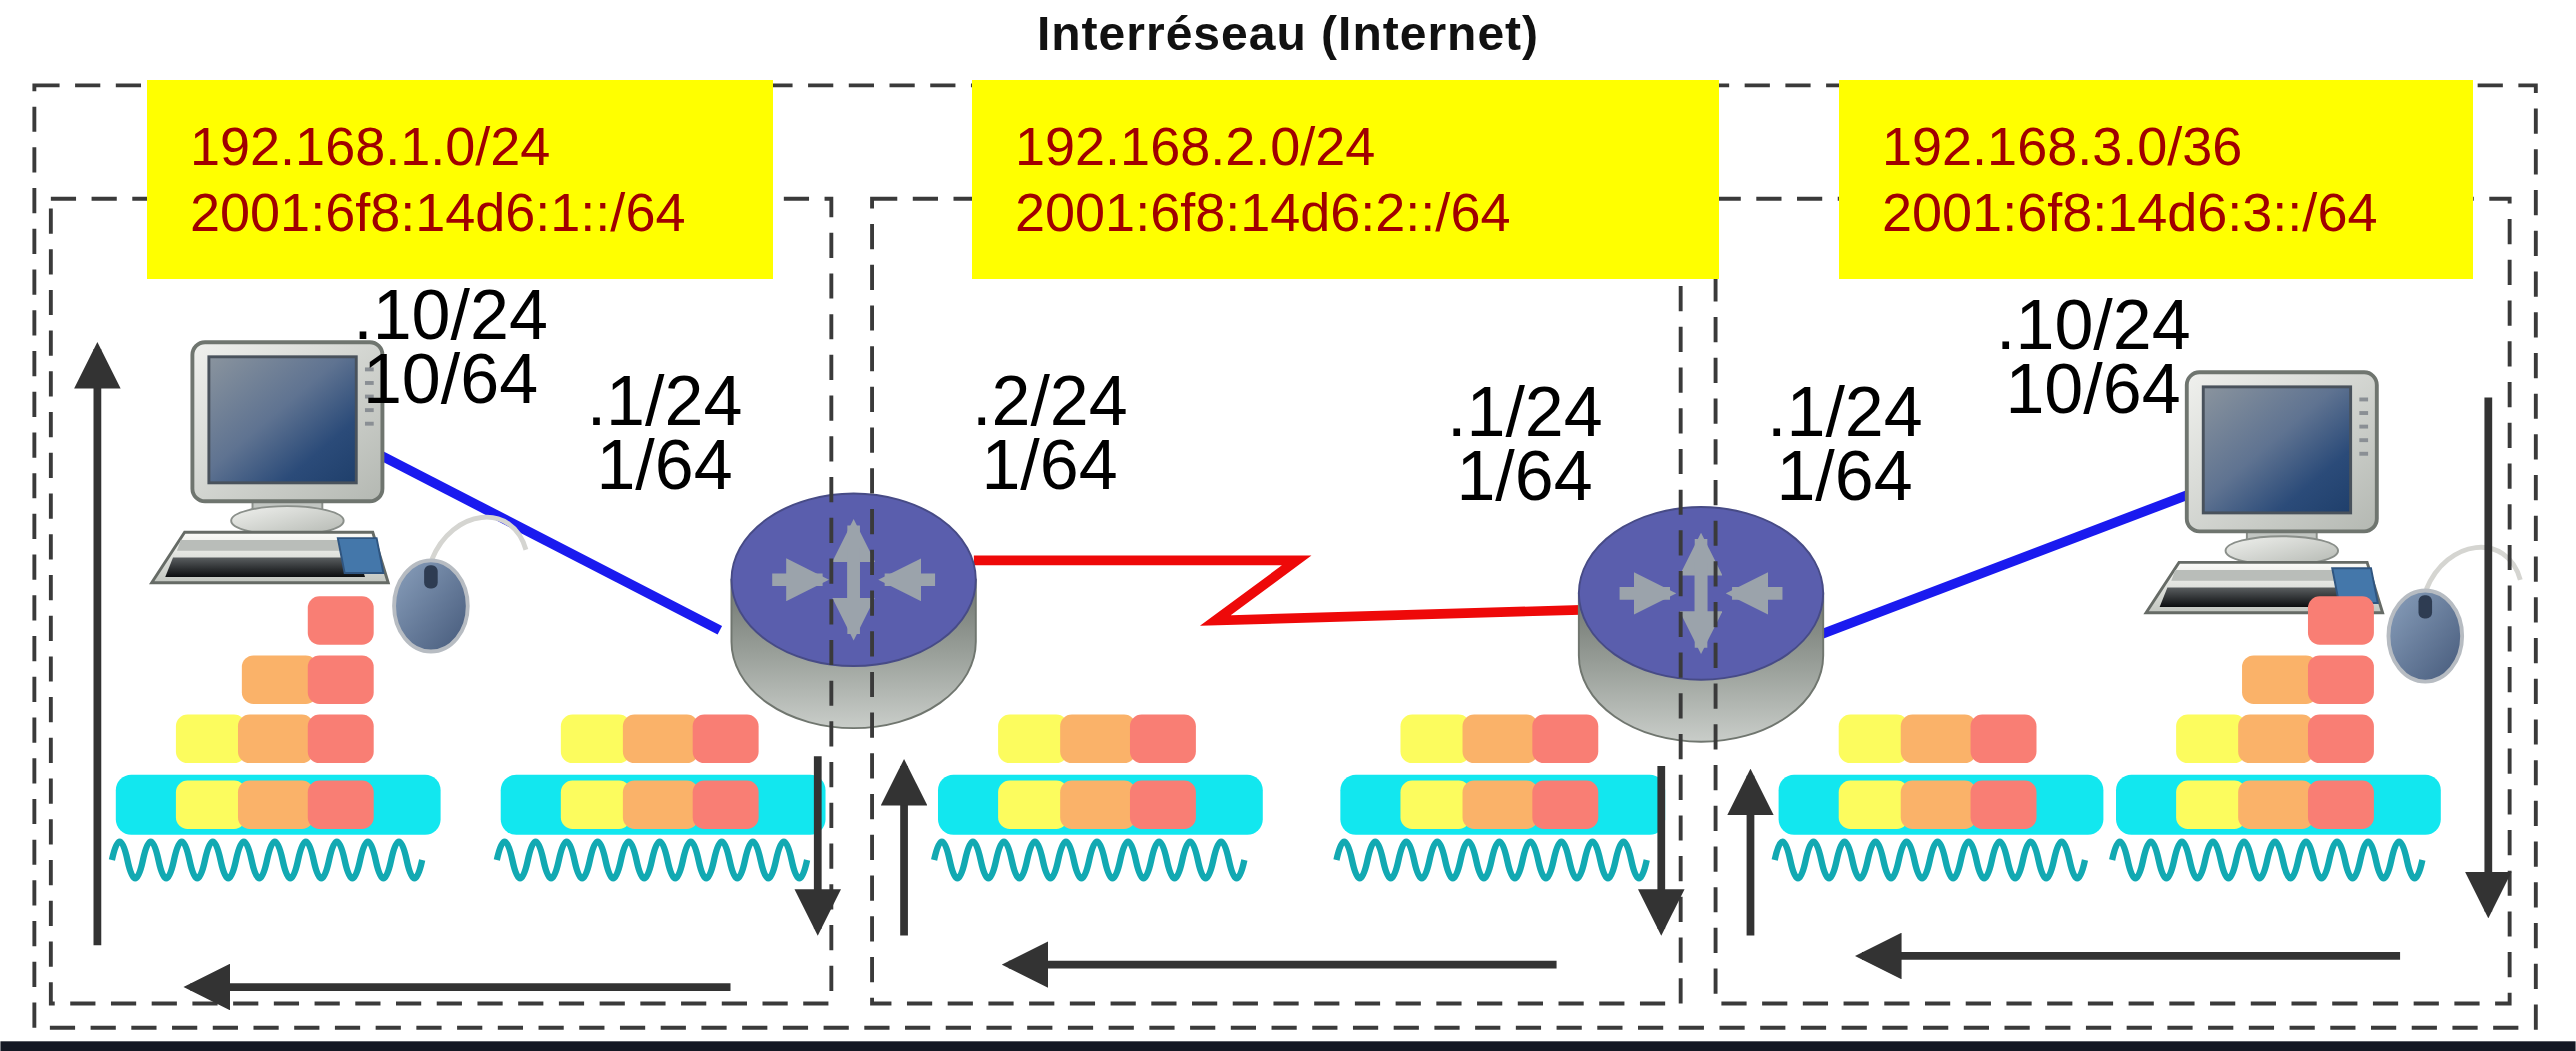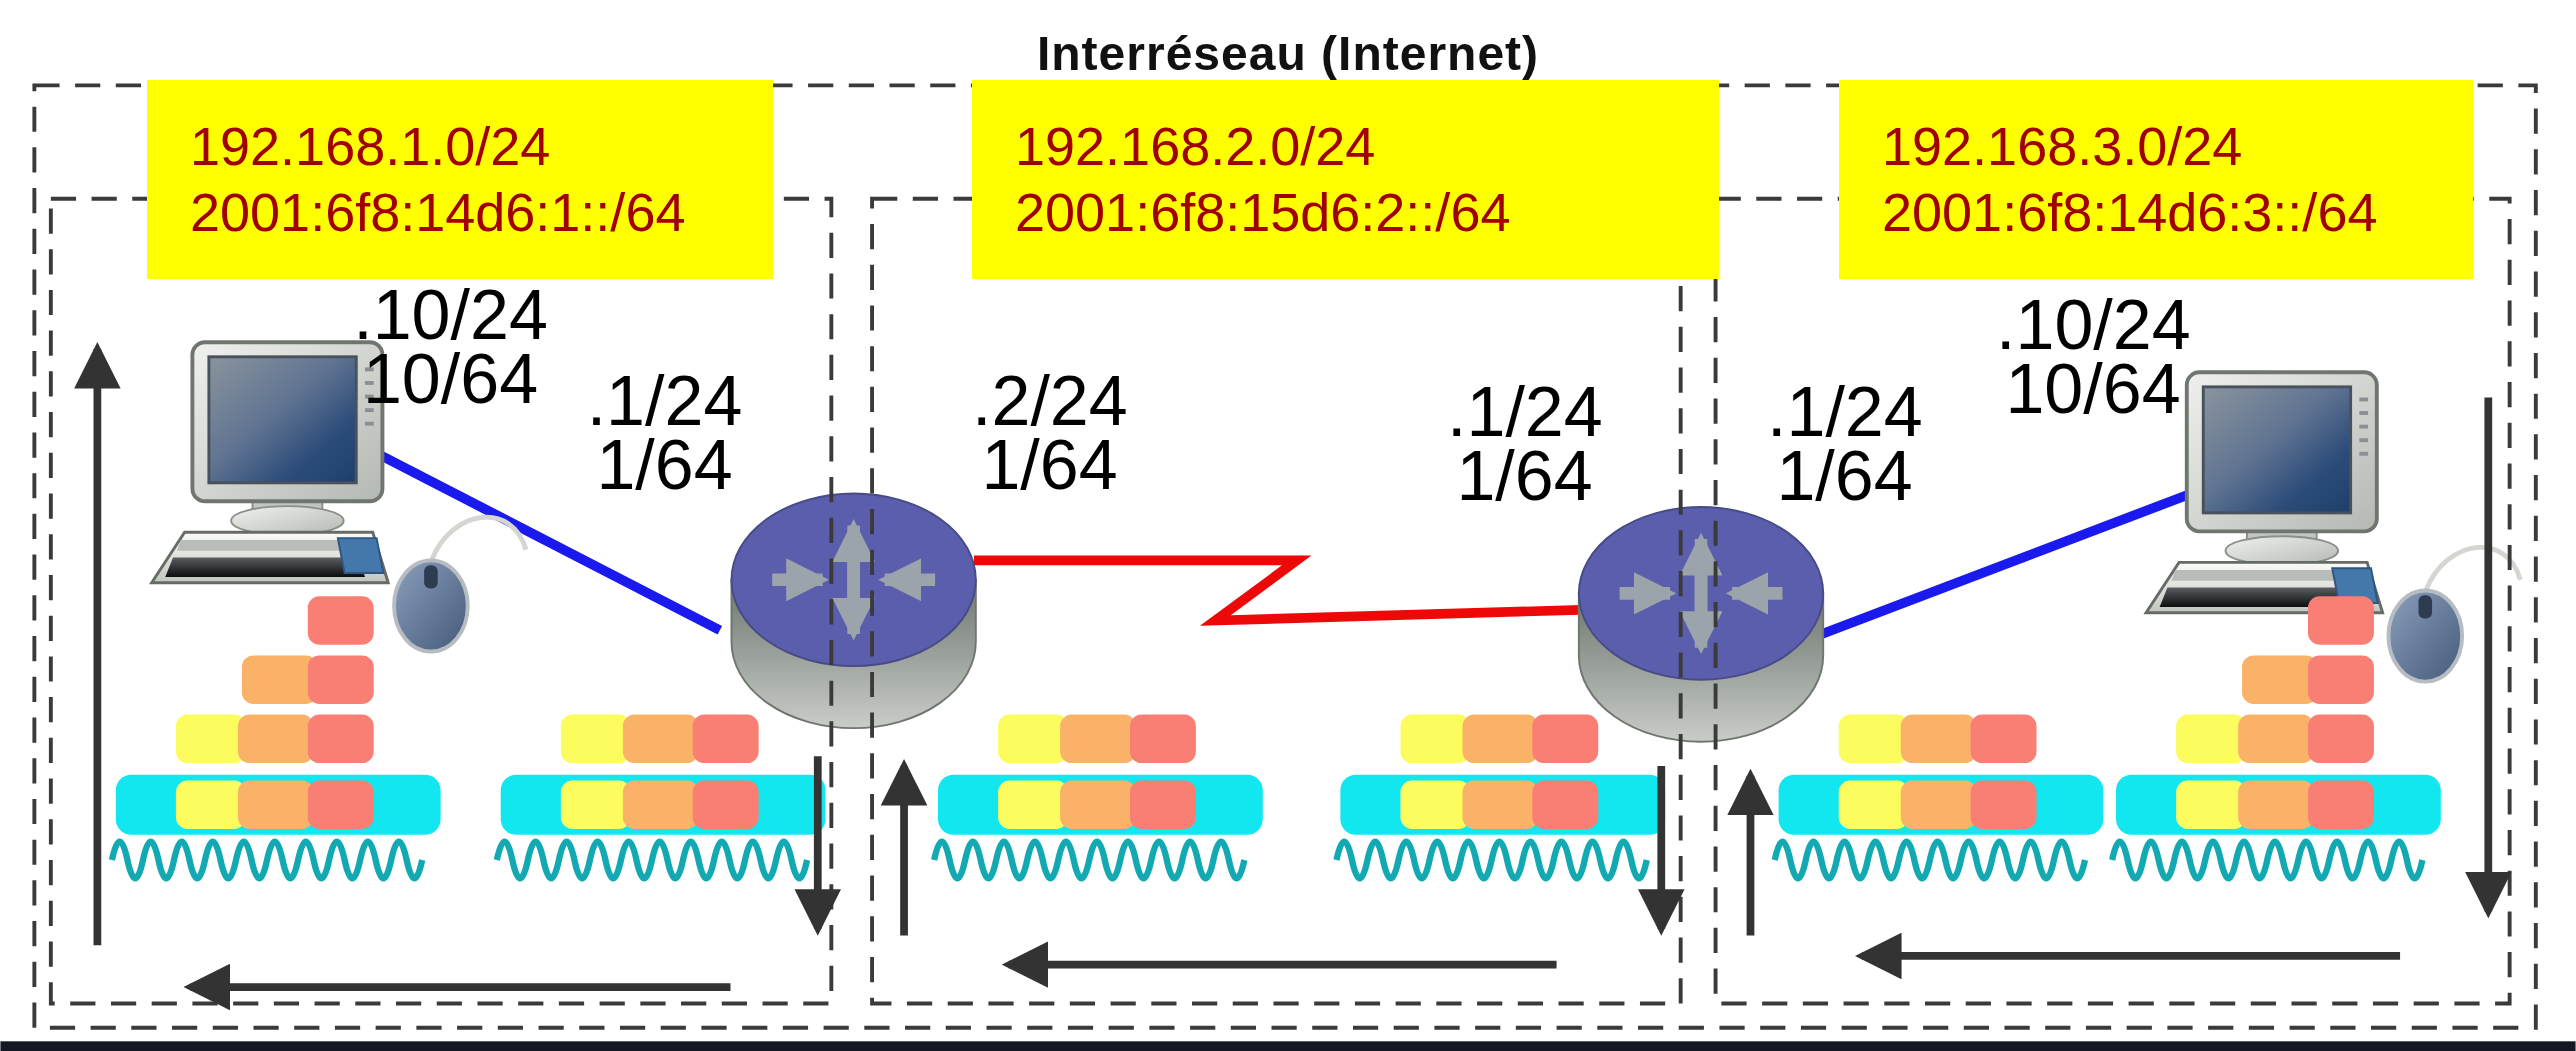--- a/index.html
+++ b/index.html
@@ -1,20 +1,20 @@
 <!DOCTYPE html>
 <html style="--c-label-bg: #ffff00; --c-label-text: #a00000; --c-app: #f97e74; --c-transport: #fab269; --c-network: #fcfc5e; --c-frame: #12e7ef; --c-wave: #12a9b2; --c-lan-link: #1a1aef; --c-wan-link: #ee0909; --c-router-top: #5a5ead; --c-router-arrow: #9ba3ab; --c-arrow: #333333; --c-border: #3a3a3a; --c-bottom-bar: #141824;"><head>
 <meta charset="utf-8">
 <style>
   html,body{margin:0;padding:0;background:#fff;}
   .stage{position:relative;width:2576px;height:1051px;background:#ffffff;overflow:hidden;
          font-family:"Liberation Sans",sans-serif;}
   .stage svg.layer{position:absolute;left:0;top:0;}
   .title{position:absolute;left:0;top:5.8px;width:100%;text-align:center;
-         font-size:48px;font-weight:bold;color:#111;letter-spacing:1px;margin-top:20px;}
+         font-size:48px;font-weight:bold;color:#111;letter-spacing:1px;}
   .netlabel{position:absolute;top:80px;height:199px;box-sizing:border-box;
             background:var(--c-label-bg,#ffff00);color:var(--c-label-text,#a00000);
             font-size:54px;line-height:66px;padding:33px 0 12px 43px;white-space:nowrap;}
   .iflabel{position:absolute;color:#000;font-size:70px;line-height:64px;
            text-align:center;white-space:nowrap;}
 </style>
 </head>
 <body>
 
 <div class="stage">
@@ -158,24 +158,24 @@
 </svg>
 
 <div class="title">Interréseau (Internet)</div>
 
 <div class="netlabel" style="left:147px;width:626px;">
   <div>192.168.1.0/24</div>
   <div>2001:6f8:14d6:1::/64</div>
 </div>
 <div class="netlabel" style="left:972px;width:747px;">
   <div>192.168.2.0/24</div>
-  <div>2001:6f8:15d6:2::/64</div>
+  <div>2001:6f8:14d6:2::/64</div>
 </div>
 <div class="netlabel" style="left:1839px;width:634px;">
-  <div>192.168.3.0/24</div>
+  <div>192.168.3.0/36</div>
   <div>2001:6f8:14d6:3::/64</div>
 </div>
 
 <div class="iflabel" style="left:339px;top:283px;width:223px;">
   <div>.10/24</div>
   <div>10/64</div>
 </div>
 <div class="iflabel" style="left:582px;top:369px;width:165px;">
   <div>.1/24</div>
   <div>1/64</div>

